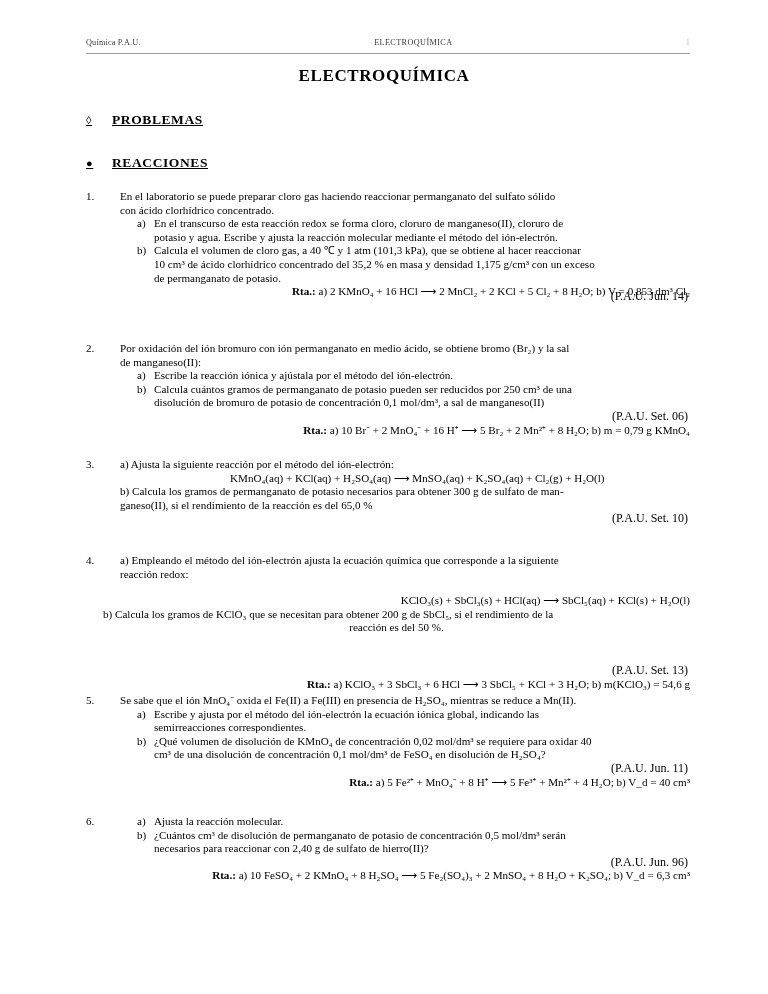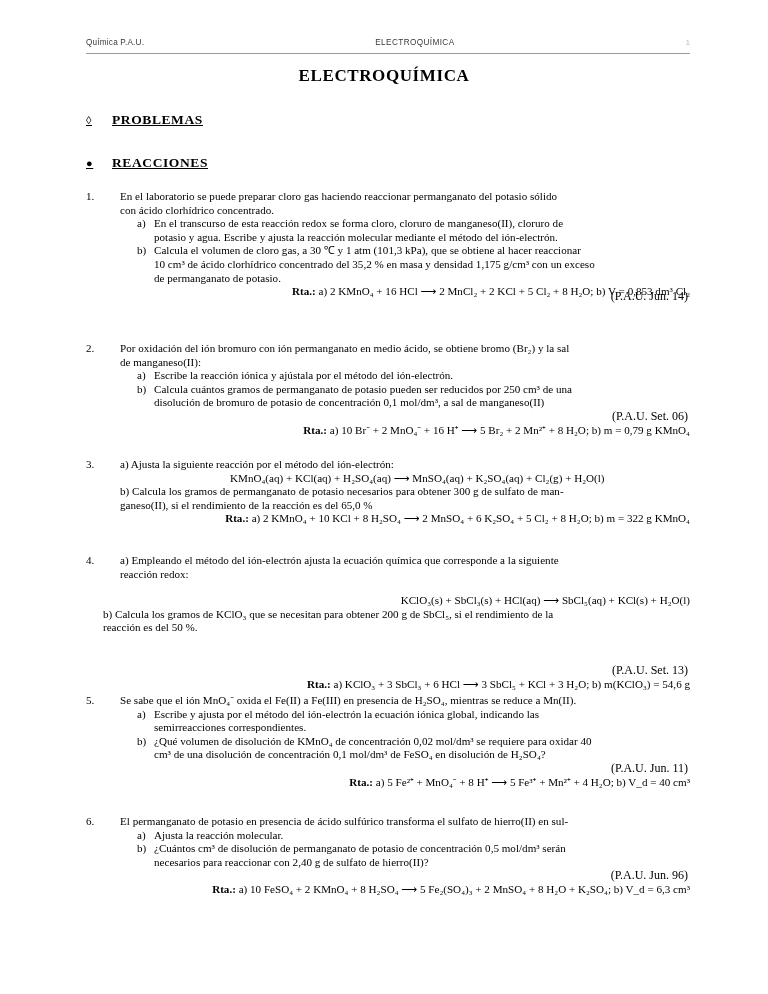--- a/index.html
+++ b/index.html
@@ -25,21 +25,21 @@
 
   
   .runhead {
     position: absolute;
     left: 86px;
     right: 78px;
     top: 38px;
     height: 16px;
     display: flex;
     align-items: flex-start;
-    font-family: Liberation Sans, sans-serif;
+    font-family: Liberation Serif, serif;
     font-size: 8.2px;
     letter-spacing: 0.2px;
     color: #3a3a3a;
   }
   .runhead .left  { flex: 0 0 auto; }
   .runhead .center{ flex: 1 1 auto; text-align: center; letter-spacing: 0.4px;}
   .runhead .right { flex: 0 0 auto; color: #b9b9b9; font-size: 7.5px;}
   .rule {
     position: absolute;
     left: 86px;
@@ -156,35 +156,35 @@
 
   <div class="section" id="sec-reacciones">
     <span class="bullet">●</span>
     <span class="stitle">REACCIONES</span>
   </div>
 
   <div class="problem" style="top:190px;">
     <div class="prow">
       <div class="pnum">1.</div>
       <div class="pbody">
-        <span class="ln">En el laboratorio se puede preparar cloro gas haciendo reaccionar permanganato del potasio sólido</span>
+        <span class="ln">En el laboratorio se puede preparar cloro gas haciendo reaccionar permanganato del sulfato sólido</span>
         <span class="ln">con ácido clorhídrico concentrado.</span>
 
         <div class="sub">
           <div class="lab">a)</div>
           <div class="txt">
             <span class="ln">En el transcurso de esta reacción redox se forma cloro, cloruro de manganeso(II), cloruro de</span>
             <span class="ln">potasio y agua. Escribe y ajusta la reacción molecular mediante el método del ión-electrón.</span>
           </div>
         </div>
 
         <div class="sub">
           <div class="lab">b)</div>
           <div class="txt">
-            <span class="ln">Calcula el volumen de cloro gas, a 30 ℃ y 1 atm (101,3 kPa), que se obtiene al hacer reaccionar</span>
+            <span class="ln">Calcula el volumen de cloro gas, a 40 ℃ y 1 atm (101,3 kPa), que se obtiene al hacer reaccionar</span>
             <span class="ln">10 cm³ de ácido clorhídrico concentrado del 35,2 % en masa y densidad 1,175 g/cm³ con un exceso</span>
             <span class="ln">de permanganato de potasio.</span>
           </div>
         </div>
 
         <span class="rta"><b>Rta.:</b> a) 2 KMnO₄ + 16 HCl ⟶ 2 MnCl₂ + 2 KCl + 5 Cl₂ + 8 H₂O; b) V = 0,853 dm³ Cl₂</span>
       </div>
     </div>
     <div style="position:absolute; right:0; top:100px;" class="ref">(P.A.U. Jun. 14)</div>
   </div>
@@ -218,34 +218,34 @@
   </div>
 
   <div class="problem" style="top:458px;">
     <div class="prow">
       <div class="pnum">3.</div>
       <div class="pbody">
         <span class="ln">a) Ajusta la siguiente reacción por el método del ión-electrón:</span>
         <span class="eqline left-pad">KMnO₄(aq) + KCl(aq) + H₂SO₄(aq) ⟶ MnSO₄(aq) + K₂SO₄(aq) + Cl₂(g) + H₂O(l)</span>
         <span class="ln">b) Calcula los gramos de permanganato de potasio necesarios para obtener 300 g de sulfato de man-</span>
         <span class="ln">ganeso(II), si el rendimiento de la reacción es del 65,0 %</span>
-        <span class="rta"><b>Rta.:</b> a) 2 KMnO₄ + 10 KCl + 8 H₂SO₄ ⟶ 2 MnSO₄ + 6 K₂SO₄ + 5 Cl₂ + 8 H₂O; b) m = 322 g KMnO₄</span>
+        <span class="ref">(P.A.U. Set. 10)</span>
       </div>
     </div>
   </div>
 
   <div class="problem" style="top:554px;">
     <div class="prow">
       <div class="pnum">4.</div>
       <div class="pbody">
         <span class="ln">a) Empleando el método del ión-electrón ajusta la ecuación química que corresponde a la siguiente</span>
         <span class="ln">reacción redox:</span>
         <span class="eqline" style="margin-top:13px;">KClO₃(s) + SbCl₃(s) + HCl(aq) ⟶ SbCl₅(aq) + KCl(s) + H₂O(l)</span>
         <span class="ln" style="margin-left:-17px;">b) Calcula los gramos de KClO₃ que se necesitan para obtener 200 g de SbCl₅, si el rendimiento de la</span>
-        <span class="ln" style="margin-left:-17px;">reacción es del 50 %.</span>
+        <span class="ln" style="margin-left:-17px;text-align:center;">reacción es del 50 %.</span>
         <span class="ref" style="margin-top:29px;">(P.A.U. Set. 13)</span>
         <span class="rta"><b>Rta.:</b>  a) KClO₃ + 3 SbCl₃ + 6 HCl ⟶ 3 SbCl₅ + KCl + 3 H₂O; b) m(KClO₃) = 54,6 g</span>
       </div>
     </div>
   </div>
 
   <div class="problem" style="top:694px;">
     <div class="prow">
       <div class="pnum">5.</div>
       <div class="pbody">
@@ -270,21 +270,20 @@
         <span class="ref">(P.A.U. Jun. 11)</span>
         <span class="rta"><b>Rta.:</b> a) 5 Fe²⁺ + MnO₄⁻ + 8 H⁺ ⟶ 5 Fe³⁺ + Mn²⁺ + 4 H₂O; b) V_d = 40 cm³</span>
       </div>
     </div>
   </div>
 
   <div class="problem" style="top:815px;">
     <div class="prow">
       <div class="pnum">6.</div>
       <div class="pbody">
-        <span class="ln">El permanganato de potasio en presencia de ácido sulfúrico transforma el sulfato de hierro(II) en sul-</span>
 
         <div class="sub">
           <div class="lab">a)</div>
           <div class="txt">
             <span class="ln">Ajusta la reacción molecular.</span>
           </div>
         </div>
 
         <div class="sub">
           <div class="lab">b)</div>

